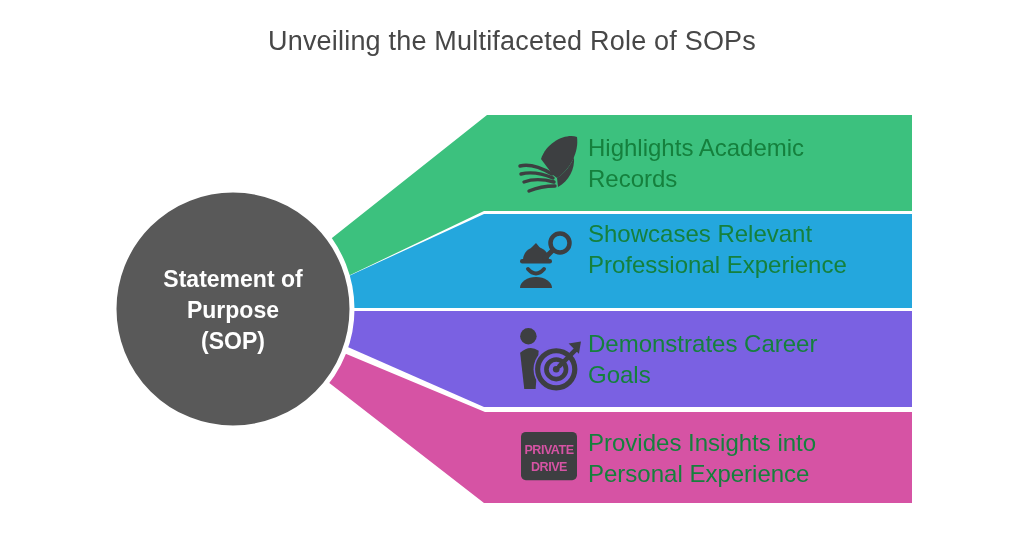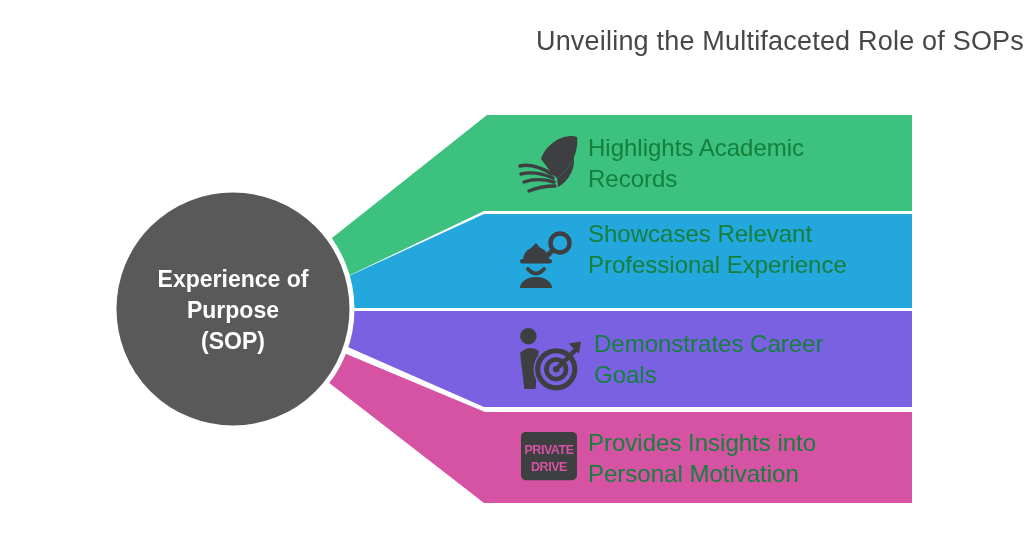--- a/index.html
+++ b/index.html
@@ -1,36 +1,36 @@
 <!DOCTYPE html>
 <html><head>
 <meta charset="utf-8">
 <style>
   html,body{margin:0;padding:0;background:#ffffff;}
   .stage{
     position:relative;width:1024px;height:536px;background:#ffffff;overflow:hidden;
     font-family:"Liberation Sans", sans-serif;
   }
   .title{
-    position:absolute;top:26px;left:0;width:100%;text-align:right;
+    position:absolute;top:26px;left:0;width:100%;text-align:center;
     font-size:27px;font-weight:400;color:#474747;letter-spacing:0.2px;
   }
   .diagram-svg{position:absolute;left:0;top:0;width:1024px;height:536px;}
   .center-label{
     position:absolute;left:122px;top:262px;width:222px;height:96px;
     display:flex;align-items:center;justify-content:center;text-align:center;
     color:#ffffff;font-size:23px;font-weight:bold;line-height:31px;white-space:pre-line;
   }
   .row-label{
     position:absolute;left:588px;width:330px;display:flex;align-items:center;
     color:#15803d;font-size:24px;font-weight:500;line-height:31px;white-space:pre-line;
   }
   .row-label.r0{top:115px;height:96px;}
   .row-label.r1{top:202px;height:94px;}
-  .row-label.r2{top:311px;height:96px;margin-left:6px;}
+  .row-label.r2{top:311px;height:96px;}
   .row-label.r3{top:412px;height:91px;}
   .icon{position:absolute;display:block;text-align:center;}
   .icon svg{display:block;width:100%;height:100%;}
   .icon.i0{left:517px;top:131px;width:64px;height:64px;}
   .icon.i1{left:514px;top:229px;width:64px;height:64px;}
   .icon.i2{left:516px;top:327px;width:66px;height:66px;}
   .icon.i3{left:518px;top:429px;width:62px;height:56px;}
   .sign-text{font-family:"Liberation Sans",sans-serif;font-weight:bold;letter-spacing:-0.5px;}
 </style>
 </head>
@@ -41,21 +41,21 @@
   <div class="title">Unveiling the Multifaceted Role of SOPs</div>
 
   <svg class="diagram-svg" viewBox="0 0 1024 536" aria-hidden="true">
     <polygon points="308,257 487,115 912,115 912,211 484,211 323,288" fill="#3cc17e"></polygon>
     <polygon points="327,286 484,214 912,214 912,308 330,308" fill="#24a7dd"></polygon>
     <polygon points="330,311 912,311 912,407 484,407 325,337" fill="#7a61e2"></polygon>
     <polygon points="320,343 485,412 912,412 912,503 484,503 310,368" fill="#d653a4"></polygon>
     <circle cx="233" cy="309" r="119" stroke="#ffffff" stroke-width="5" fill="#595959"></circle>
   </svg>
 
-  <div class="center-label">Experience of
+  <div class="center-label">Statement of
 Purpose
 (SOP)</div>
 
   <span class="icon i0">
     <svg viewBox="0 0 64 64" color="#3d3f41">
       <path d="M24 28 C30 10 50 2 60 6 C62 20 54 38 40 47 L36 44 Z" fill="currentColor"></path>
       <path d="M40 47 C48 42 54 34 57 26 C58 38 52 50 41 56 Z" fill="currentColor"></path>
       <g fill="none" stroke="currentColor" stroke-width="3.4" stroke-linecap="round">
         <path d="M35 43 C23 36 11 33 3 35"></path>
         <path d="M36 47 C24 42 12 41 4 43"></path>
@@ -98,15 +98,15 @@
     </svg>
   </span>
 
   <div class="row-label r0">Highlights Academic
 Records</div>
   <div class="row-label r1">Showcases Relevant
 Professional Experience</div>
   <div class="row-label r2">Demonstrates Career
 Goals</div>
   <div class="row-label r3">Provides Insights into
-Personal Motivation</div>
+Personal Experience</div>
 
 </div>
 
 </body></html>

